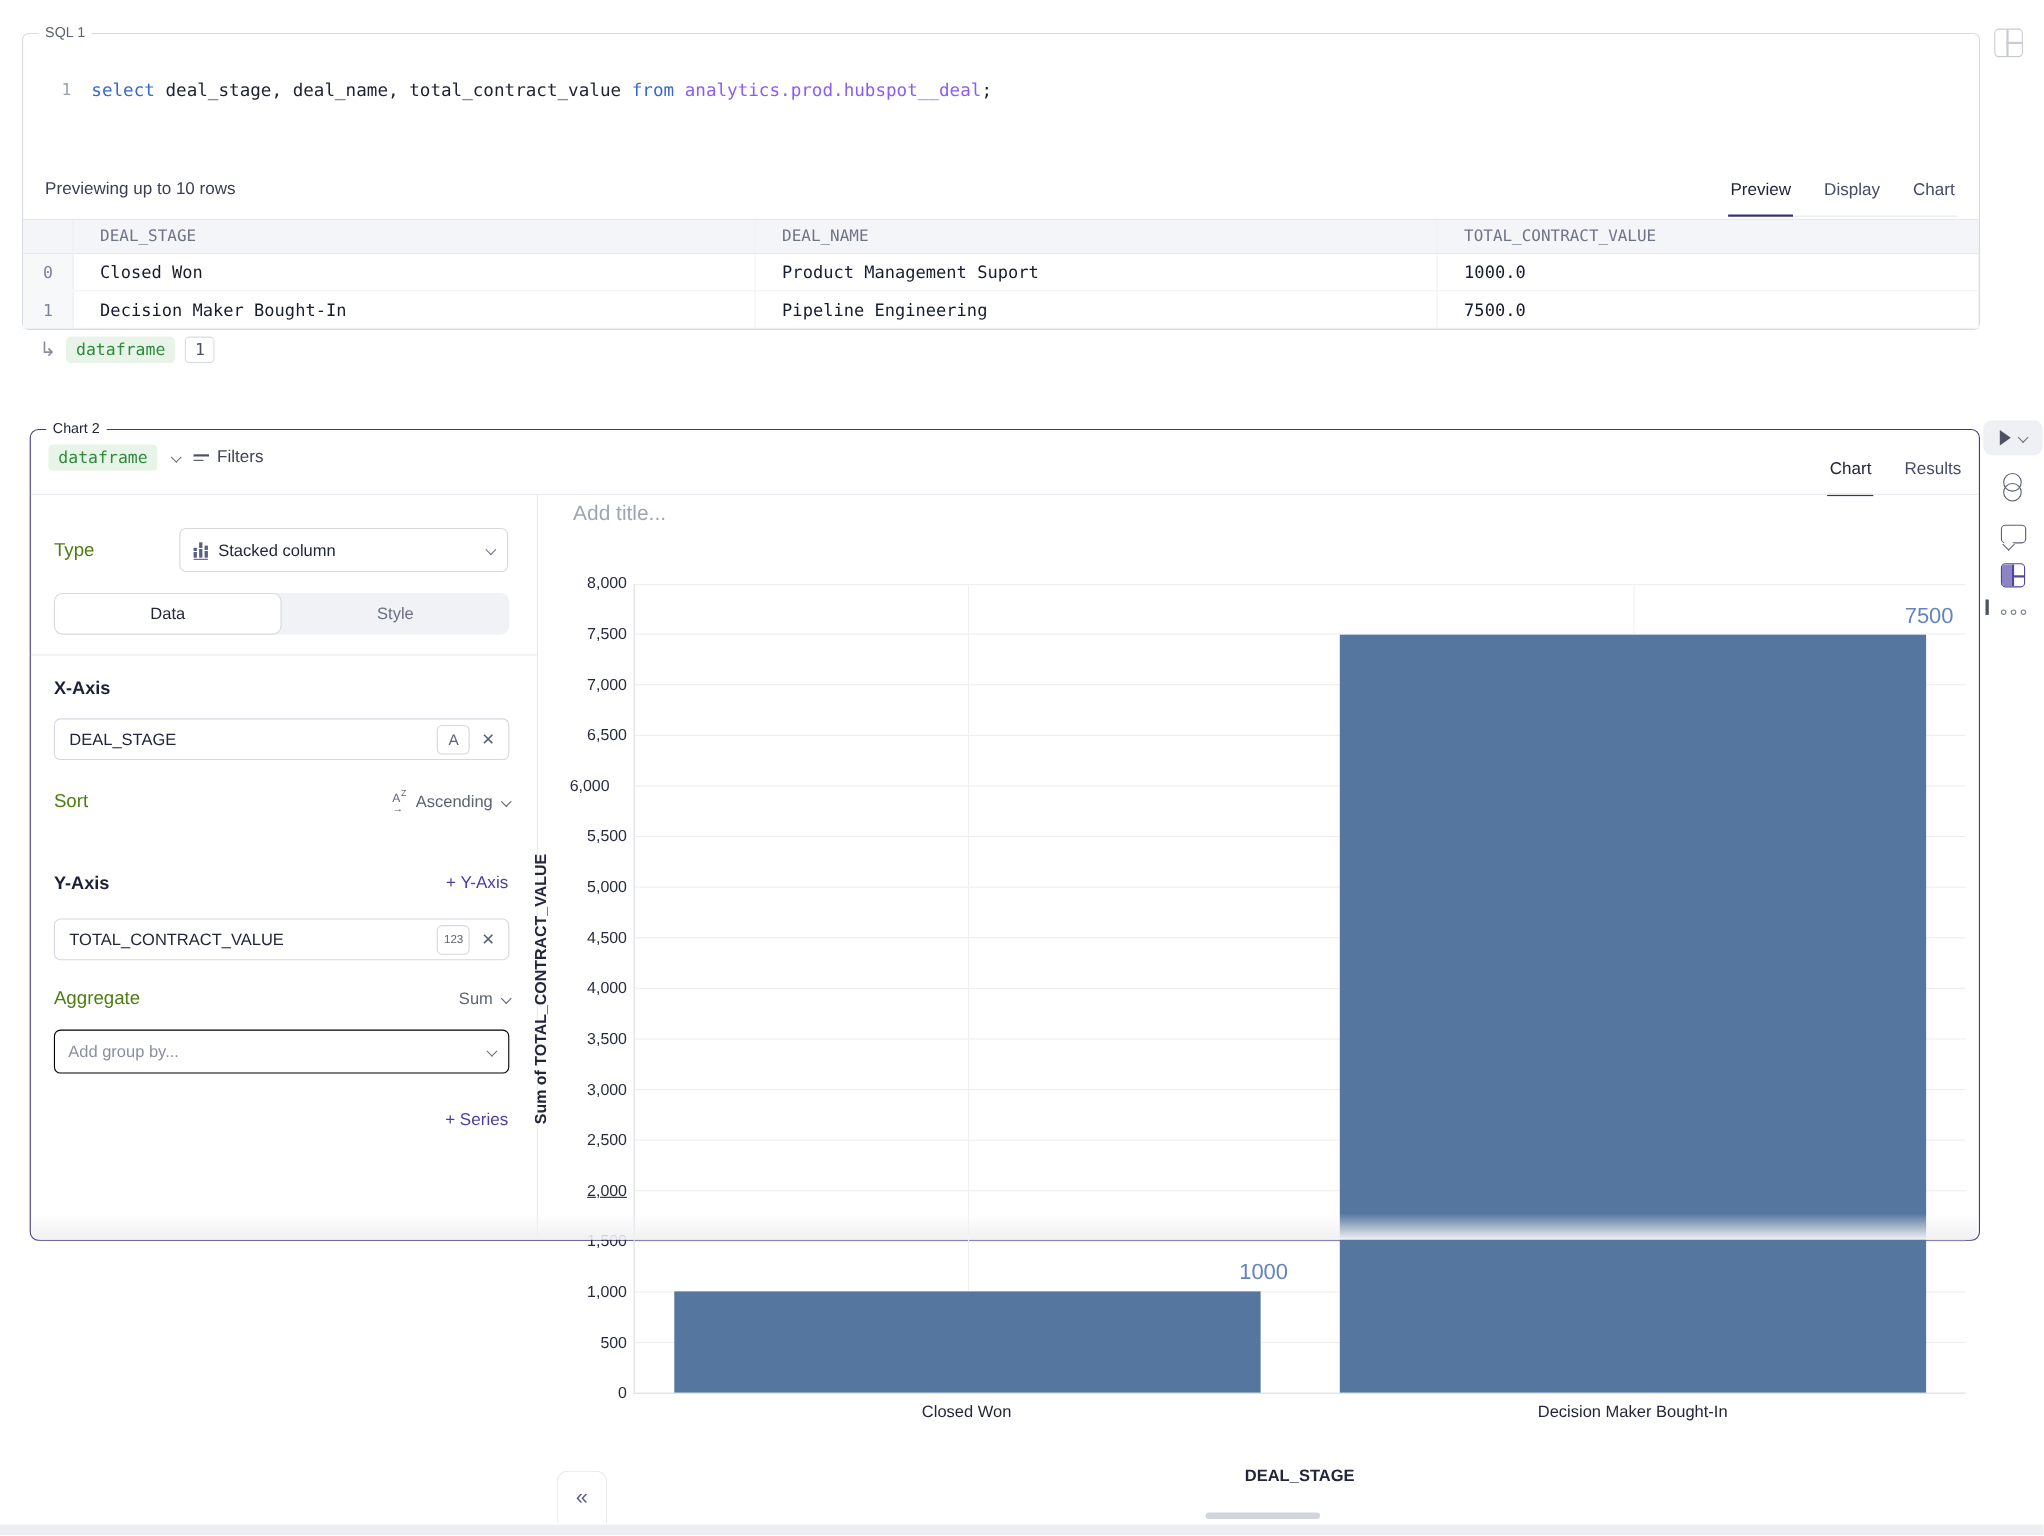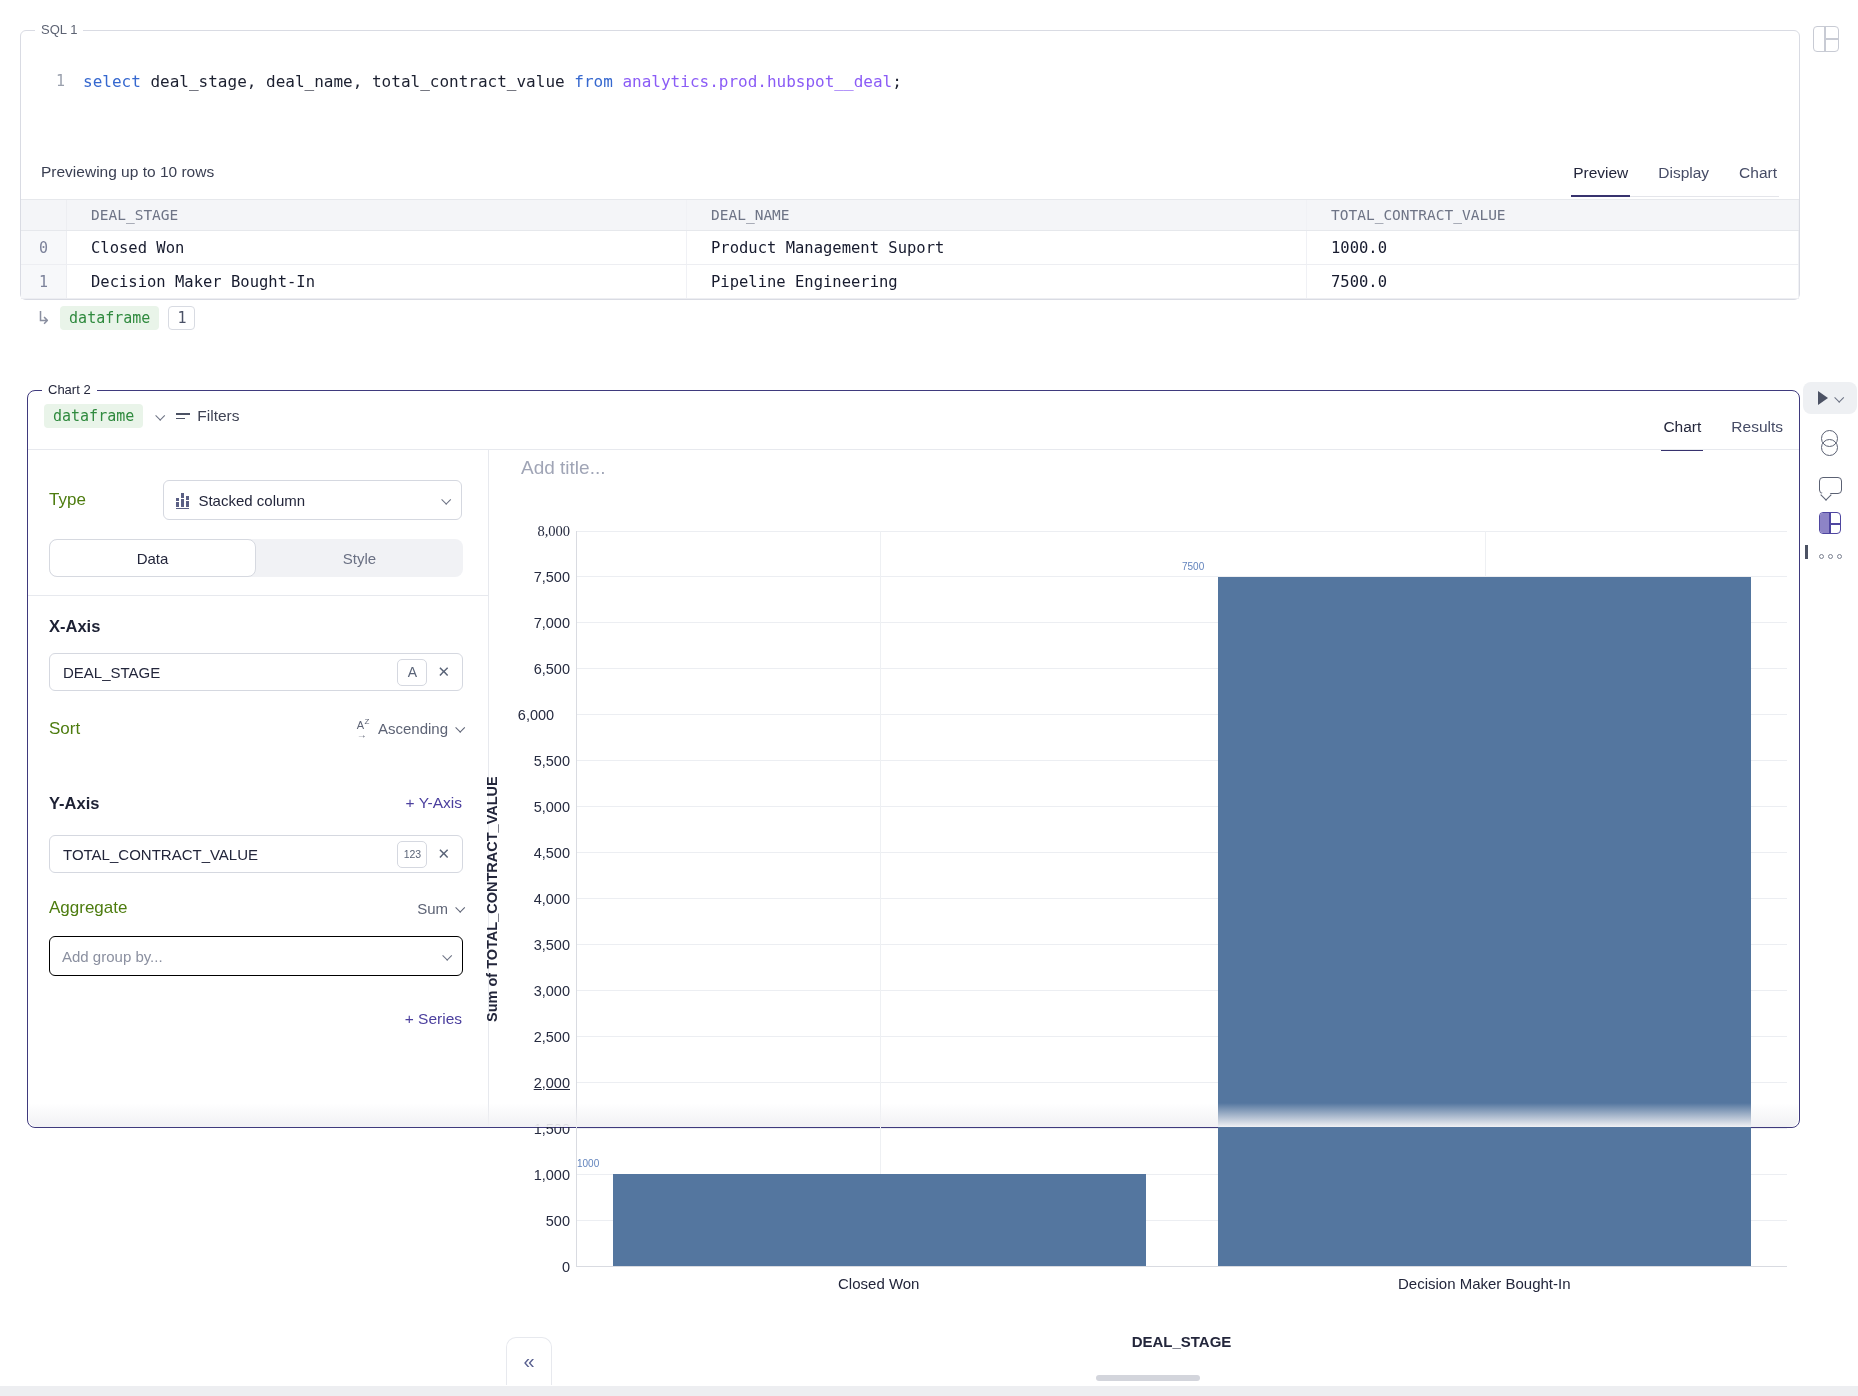--- a/index.html
+++ b/index.html
@@ -119,21 +119,21 @@
   .chart-title-ph{position:absolute;left:493px;top:66px;font-size:19px;color:#a0a5b6;cursor:text}
   .y-title{position:absolute;left:450px;top:140px;width:28px;height:736px;display:flex;align-items:center;justify-content:center;writing-mode:vertical-rl;transform:rotate(180deg);font-size:14.5px;font-weight:bold;color:#23263b}
   .yticks{position:absolute;left:474px;top:140px;width:68px;height:736px}
   .yticks div{position:absolute;right:0;transform:translateY(-50%);font-size:14.5px;color:#262b40;text-align:right;width:100%}
   .plot{position:absolute;left:548px;top:140px;width:1211px;height:736px;border-left:1px solid #d9dbe1;border-bottom:1px solid #d9dbe1}
   .gridline{position:absolute;left:0;right:0;height:1px;background:#eceef2}
   .bands{position:absolute;inset:0;display:flex}
   .band{position:relative;width:50%;height:100%}
   .vline{position:absolute;left:50%;top:0;bottom:0;width:1px;background:#eef0f3}
   .bar{position:absolute;left:6%;width:88%;bottom:0}
-  .bar-label{position:absolute;left:0;right:11px;text-align:left;font-size:10px}
+  .bar-label{position:absolute;left:0;right:11px;text-align:right;font-size:20px}
   .xlabels{position:absolute;left:548px;top:884px;width:1211px;display:flex}
   .xlabels div{width:50%;text-align:center;font-size:15px;color:#23263b}
   .x-title{position:absolute;left:548px;top:942px;width:1211px;text-align:center;font-size:15px;font-weight:bold;color:#23263b}
   .collapse-tab{position:absolute;left:478px;top:946px;width:46px;height:48px;border:1px solid #e7e9ee;border-bottom:none;border-radius:10px 10px 0 0;display:flex;align-items:center;justify-content:center;color:#5a6190;font-size:20px;cursor:pointer;background:#fff;z-index:2}
   .scroll-thumb{position:absolute;left:1068px;top:984px;width:104px;height:6px;border-radius:3px;background:#d3d5dc;cursor:grab}
 
   .bottom-strip{position:absolute;left:0;top:1386px;width:100%;height:10px;background:#edeef1}
 </style>
 </head>
 <body>
@@ -265,21 +265,21 @@
       <div class="groupby">
         <span class="ph">Add group by...</span>
         <span class="chev dd-chev"></span>
       </div>
       <div class="series-row">+ Series</div>
     </div>
 
     <div class="chart-title-ph">Add title...</div>
     <div class="y-title">Sum of TOTAL_CONTRACT_VALUE</div>
     <div class="yticks">
-        <div style="top: 0%; font-family: Liberation Serif, serif;">8,000</div>
+        <div style="top: 0%;">8,000</div>
         <div style="top: 6.25%;">7,500</div>
         <div style="top: 12.5%;">7,000</div>
         <div style="top: 18.75%;">6,500</div>
         <div style="top: 25%; text-align: center;">6,000</div>
         <div style="top: 31.25%;">5,500</div>
         <div style="top: 37.5%;">5,000</div>
         <div style="top: 43.75%;">4,500</div>
         <div style="top: 50%;">4,000</div>
         <div style="top: 56.25%;">3,500</div>
         <div style="top: 62.5%;">3,000</div>

